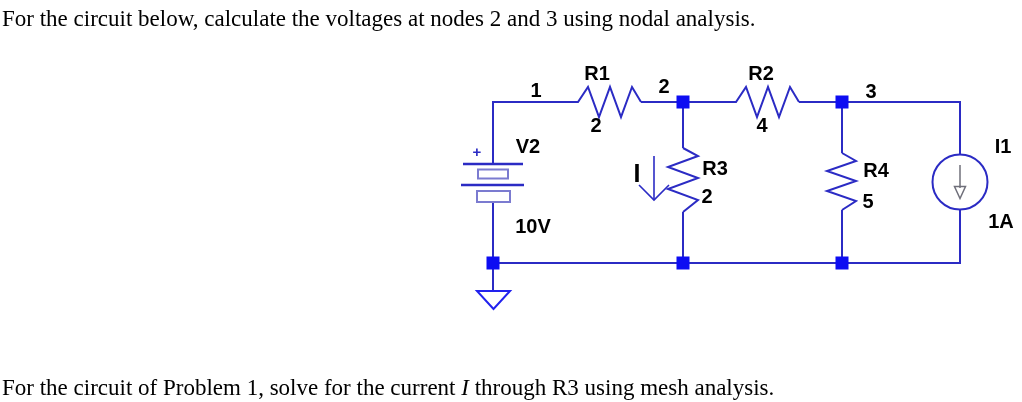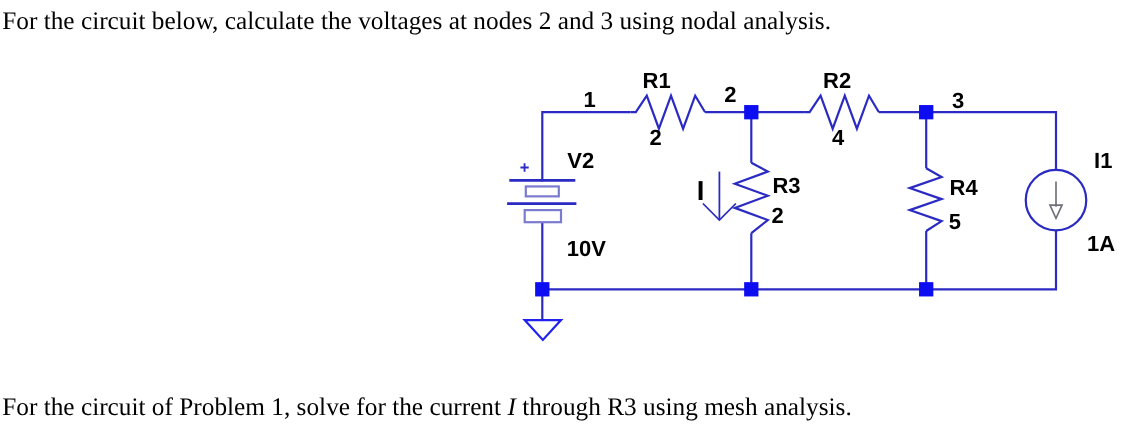--- a/index.html
+++ b/index.html
@@ -13,21 +13,21 @@
     padding-left: 46px;
   }
   .prose {
     position: absolute;
     left: 2px;
     font-size: 23px;
     color: #000000;
     white-space: nowrap;
   }
   #problem1-text { top: 6px; }
-  #problem2-text { top: 357px; }
+  #problem2-text { top: 375px; }
   .ital { font-style: italic; }
   #schematic-svg { position: absolute; left: 0; top: 0; }
   .comp-label {
     font-family: "Liberation Sans", sans-serif;
     font-weight: 700;
     font-size: 20px;
   }
   .big-label { font-size: 25px; }
   .plus-label { font-size: 15px; }
 </style>

